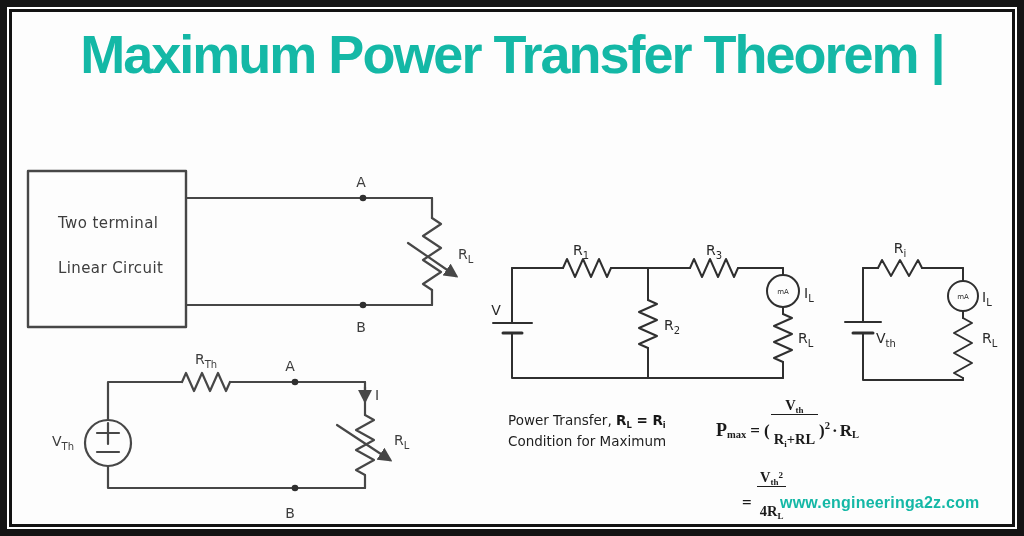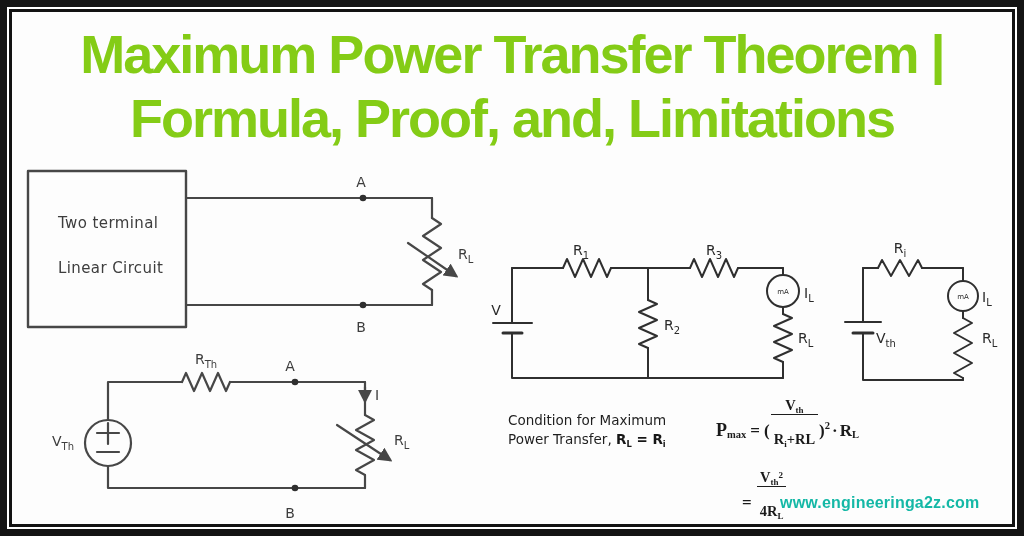--- a/index.html
+++ b/index.html
@@ -9,21 +9,21 @@
     font-family:"DejaVu Sans",sans-serif;
   }
   .gap{position:absolute;left:7px;top:7px;right:7px;bottom:7px;background:#ffffff;}
   .panel{
     position:absolute;left:9px;top:9px;right:9px;bottom:9px;
     background:#fdfdfd;border:3px solid #121212;box-sizing:border-box;
   }
   .title{
     position:absolute;left:13px;right:13px;top:22px;text-align:center;
     font-family:"Liberation Sans",sans-serif;font-weight:bold;
-    font-size:54px;line-height:64px;letter-spacing:-2px;color:#84cc16;
+    font-size:54px;line-height:64px;letter-spacing:-2px;color:#14b8a6;
   }
   svg.circ{position:absolute;overflow:visible;}
   .w1{stroke:#474747;stroke-width:2.2;fill:none;stroke-linecap:round;stroke-linejoin:round;}
   .w2{stroke:#2f2f2f;stroke-width:2;fill:none;stroke-linecap:round;stroke-linejoin:round;}
   .thick{stroke-width:3;}
   text{font-family:"DejaVu Sans",sans-serif;font-size:14px;fill:#3d3d3d;}
   .lt2 text{fill:#2a2a2a;}
   .bx{font-size:15px;letter-spacing:.4px;}
   .sb{font-size:10px;}
   .ma{font-size:7px;fill:#4a4a4a;letter-spacing:0;}
@@ -53,21 +53,20 @@
   }
 </style>
 </head>
 <body>
 
 <div class="gap"></div>
 <div class="panel"></div>
 
 <div class="title">
   <div>Maximum Power Transfer Theorem |</div>
-  <div>Formula, Proof, and, Limitations</div>
 </div>
 
 <svg width="0" height="0" style="position:absolute">
   <defs>
     <marker id="arrowhead" viewBox="0 0 10 10" refX="8" refY="5" markerWidth="6.5" markerHeight="6.5" orient="auto-start-reverse">
       <path d="M0,0 L10,5 L0,10 z" fill="#474747"></path>
     </marker>
   </defs>
 </svg>
 
@@ -160,27 +159,27 @@
     <path d="M118,146 V148"></path>
   </g>
   <text class="am" x="55" y="21"><tspan>R</tspan><tspan class="sb" dy="4">i</tspan></text>
   <text x="31" y="111"><tspan>V</tspan><tspan class="sb" dy="4">th</tspan></text>
   <text class="am ma" x="118" y="67">mA</text>
   <text x="137" y="70"><tspan>I</tspan><tspan class="sb" dy="4">L</tspan></text>
   <text x="137" y="111"><tspan>R</tspan><tspan class="sb" dy="4">L</tspan></text>
 </svg>
 
 <div class="condition">
-  <div>Condition for Maximum</div>
   <div>
     <span>Power Transfer,</span>
     <b><span>R</span><sub>L</sub>
     <span>=</span>
     <span>R</span><sub>i</sub></b>
   </div>
+  <div>Condition for Maximum</div>
 </div>
 
 <div class="formula">
   <div class="f-line">
     <span class="pbig">P</span>
       <sub>max</sub>
     <span class="f-eq">=</span>
     <span>(</span>
     <span class="frac">
       <span class="num"><span>V</span><sub>th</sub></span>

